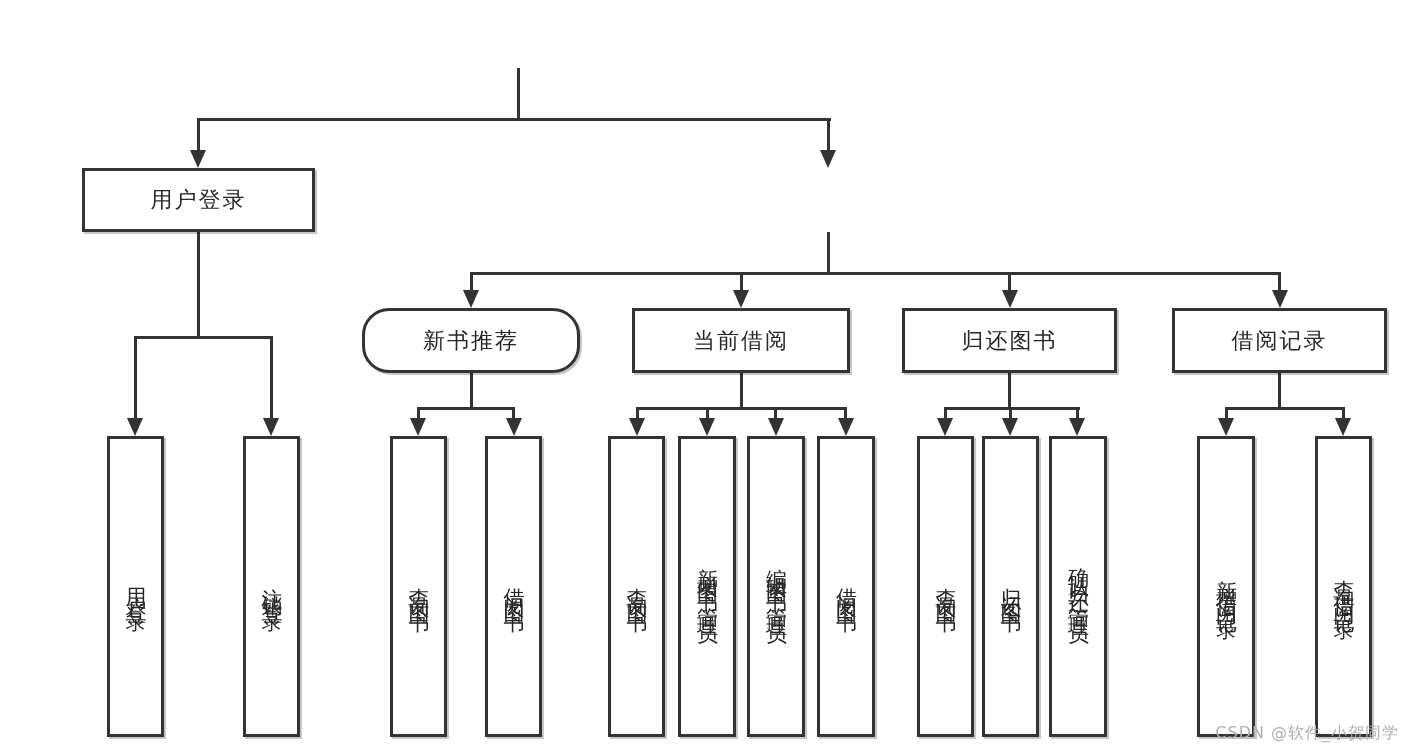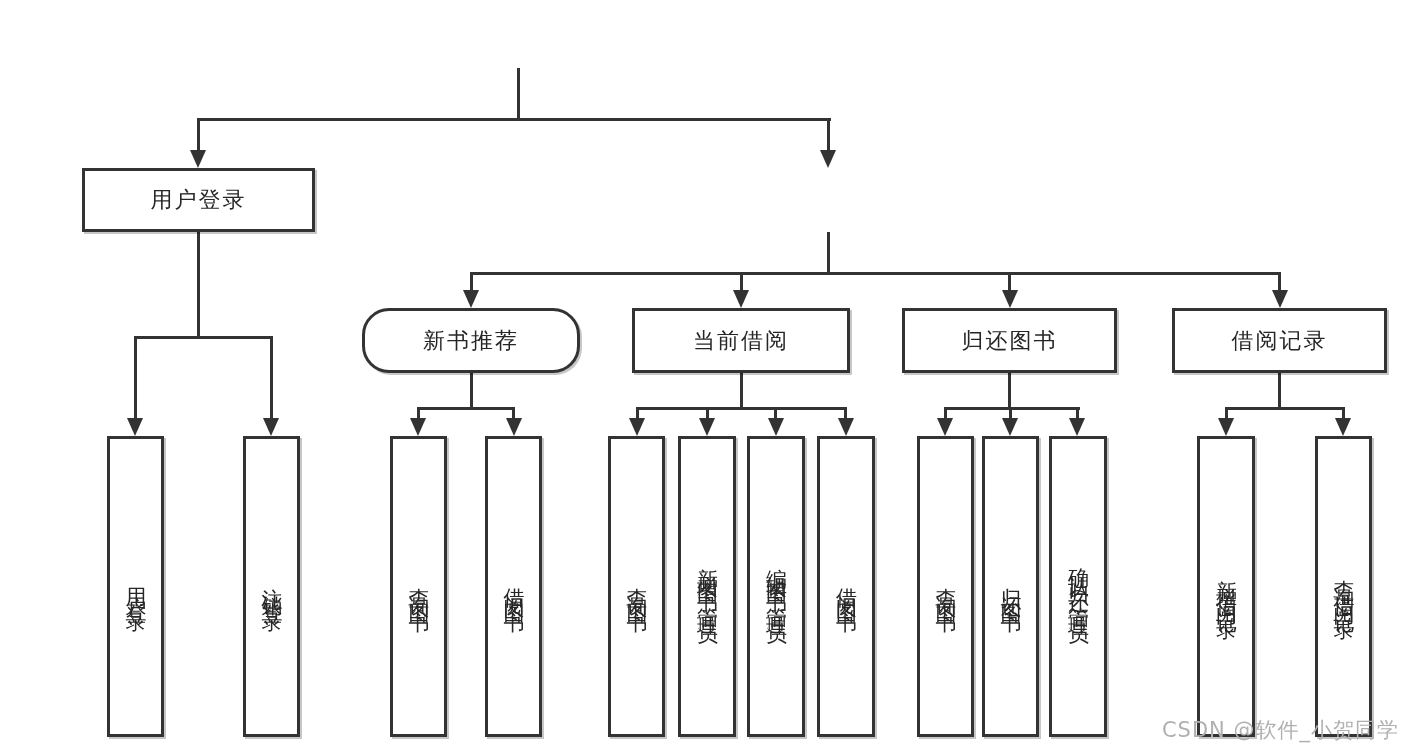--- a/index.html
+++ b/index.html
@@ -39,21 +39,21 @@
   .ln{position:absolute;background:var(--line);}
   .ah{
     position:absolute;width:0;height:0;
     border-left:8px solid transparent;
     border-right:8px solid transparent;
     border-top:18px solid var(--line);
   }
   .watermark{
     position:absolute;
     right:6px;bottom:3px;
-    font-size:21px;
+    font-size:16px;
     color:var(--watermark);
     letter-spacing:1px;
     z-index:5;
     pointer-events:none;
   }
 </style>
 </head>
 <body>
 
 <div class="stage">

